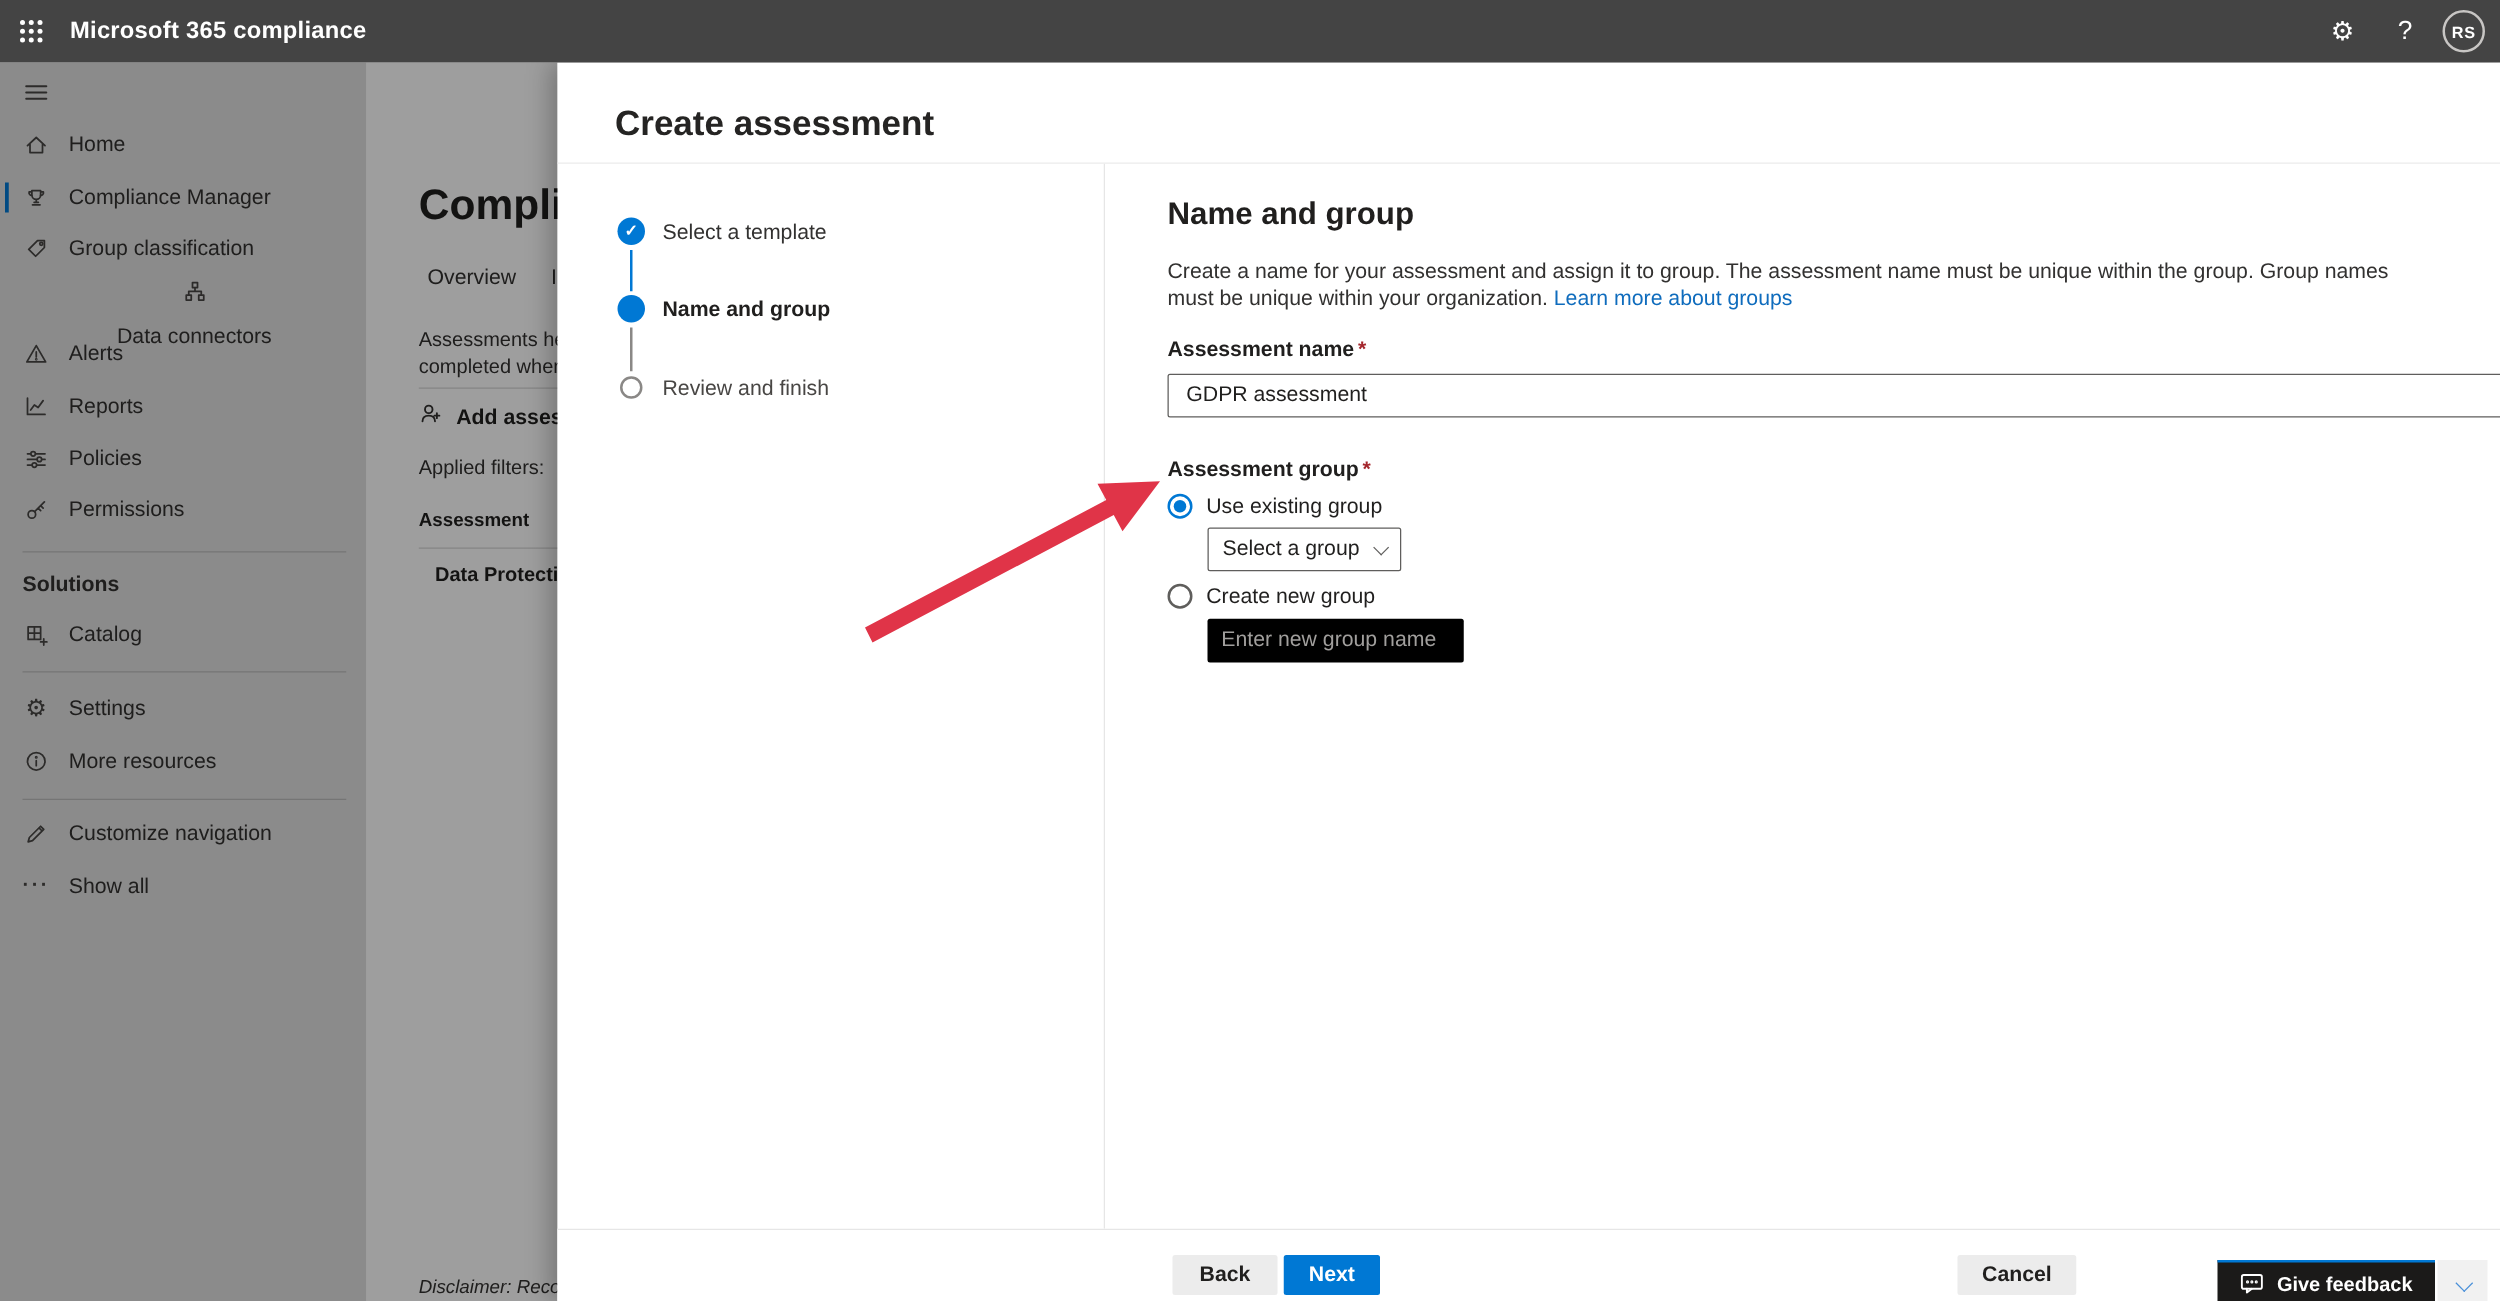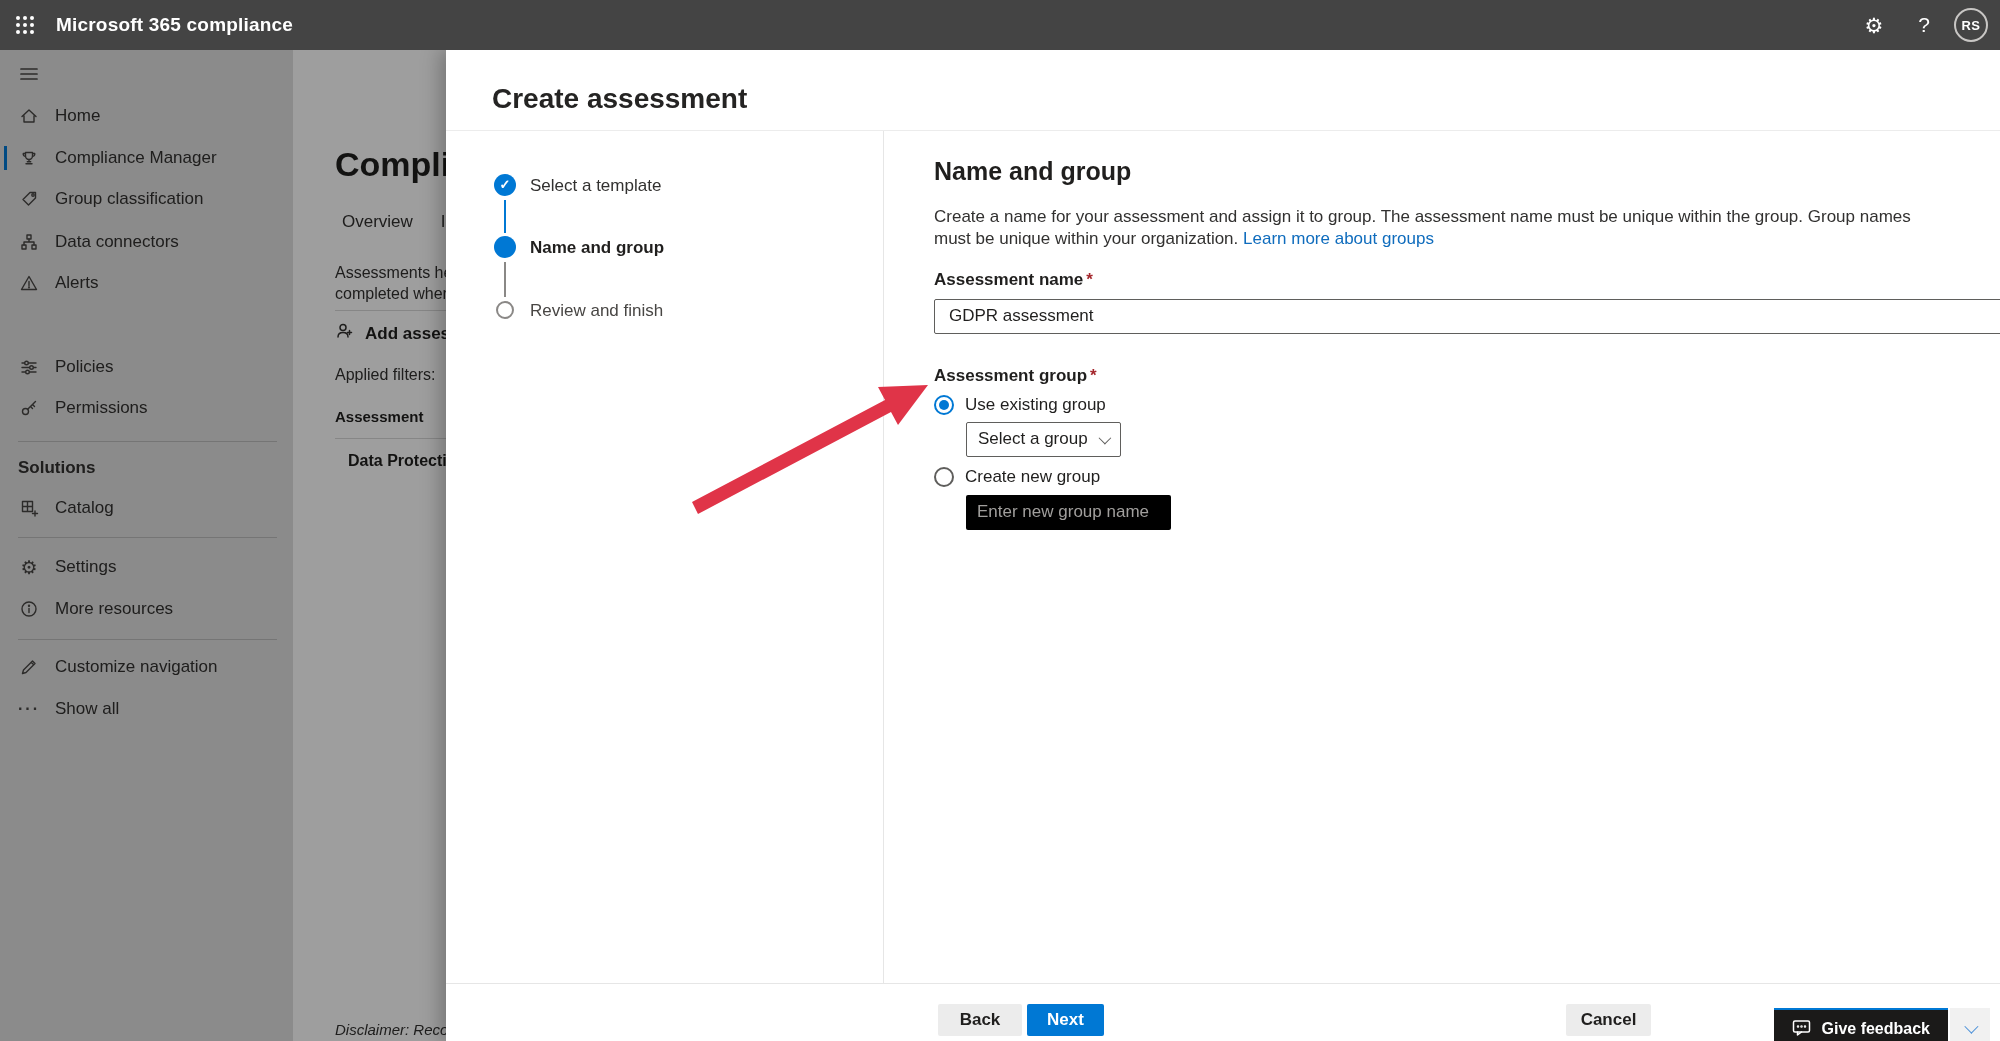--- a/index.html
+++ b/index.html
@@ -85,21 +85,21 @@
   .chev { width:9px; height:9px; border-right:1.8px solid #5f5e5c; border-bottom:1.8px solid #5f5e5c; transform:rotate(45deg) translateY(-2px); }
   .newgroup-input { margin:8px 0 0 32px; display:block; width:205px; height:35px; background:#000000; border:none; border-radius:2px; padding:0 11px; font-size:17px; font-family:"Liberation Sans", sans-serif; color:#7a7a7a; }
   .newgroup-input::placeholder { color:#a19f9d; }
 
   
   .panel-footer { flex:0 0 58px; border-top:1px solid #e6e6e6; position:relative; background:#fff; }
   .btn { position:absolute; top:20px; height:32px; border:none; border-radius:2px; font-size:17px; font-weight:600; font-family:"Liberation Sans", sans-serif; cursor:pointer; }
   .btn-gray { background:#ececec; color:#201f1e; }
   .btn-back { left:492px; width:84px; }
   .btn-next { left:581px; width:77px; background:#0078d4; color:#fff; }
-  .btn-cancel { left:1120px; width:85px; }
+  .btn-cancel { left:1120px; width:95px; }
   .feedback-wrap { position:absolute; right:10px; bottom:-7px; display:flex; align-items:stretch; }
   .feedback-btn { height:40px; background:#1b1a19; color:#fff; font-size:16px; font-weight:600; display:flex; align-items:center; gap:11px; padding:0 18px; border-top:2px solid #0078d4; cursor:pointer; }
   .feedback-btn svg { stroke:#fff; fill:none; stroke-width:1.5; stroke-linecap:round; stroke-linejoin:round; }
   .feedback-chev { width:40px; height:40px; margin-left:2px; background:#f1f1f1; display:flex; align-items:center; justify-content:center; cursor:pointer; }
   .feedback-chev .chev { border-color:#4a90d9; width:10px; height:10px; }
 
   
   .arrow-svg { position:absolute; left:0; top:0; width:2000px; height:1041px; z-index:50; pointer-events:none; }
 </style>
 </head>
@@ -162,21 +162,21 @@
   <div class="nav-row" style="top:129px;">
     <span class="ico">
       <svg width="20" height="20" viewBox="0 0 20 20">
           <path d="M11 3.5h5.5V9l-7 7L4 10.5z"></path>
           <circle cx="14" cy="6" r="1.2"></circle>
         </svg>
     </span>
     <span>Group classification</span>
   </div>
 
-  <div class="nav-row" style="top:172px;">
+  <div class="nav-row" style="top:172px;flex-direction:column;">
     <span class="ico">
       <svg width="20" height="20" viewBox="0 0 20 20">
           <rect x="8" y="3" width="4" height="4"></rect>
           <rect x="3" y="13" width="4" height="4"></rect>
           <rect x="13" y="13" width="4" height="4"></rect>
           <path d="M10 7v3M10 10H5v3M10 10h5v3"></path>
         </svg>
     </span>
     <span>Data connectors</span>
   </div>
@@ -184,20 +184,29 @@
   <div class="nav-row" style="top:213px;">
     <span class="ico">
       <svg width="20" height="20" viewBox="0 0 20 20">
           <path d="M10 3.5 17.5 16.5H2.5zM10 8.5v4"></path>
           <circle cx="10" cy="14.4" r=".4"></circle>
         </svg>
     </span>
     <span>Alerts</span>
   </div>
 
+  <div class="nav-row" style="top:255px;">
+    <span class="ico">
+      <svg width="20" height="20" viewBox="0 0 20 20">
+          <path d="M3 3.5V16.5H17"></path>
+          <path d="M5.5 13l3-4 3 2 4-5.5"></path>
+        </svg>
+    </span>
+    <span>Reports</span>
+  </div>
 
   <div class="nav-row" style="top:297px;">
     <span class="ico">
       <svg width="20" height="20" viewBox="0 0 20 20">
           <path d="M3 6h14M3 10.5h14M3 15h14"></path>
           <circle cx="7.5" cy="6" r="1.8" fill="#e0e0e0"></circle>
           <circle cx="12.5" cy="10.5" r="1.8" fill="#e0e0e0"></circle>
           <circle cx="8.5" cy="15" r="1.8" fill="#e0e0e0"></circle>
         </svg>
     </span>

